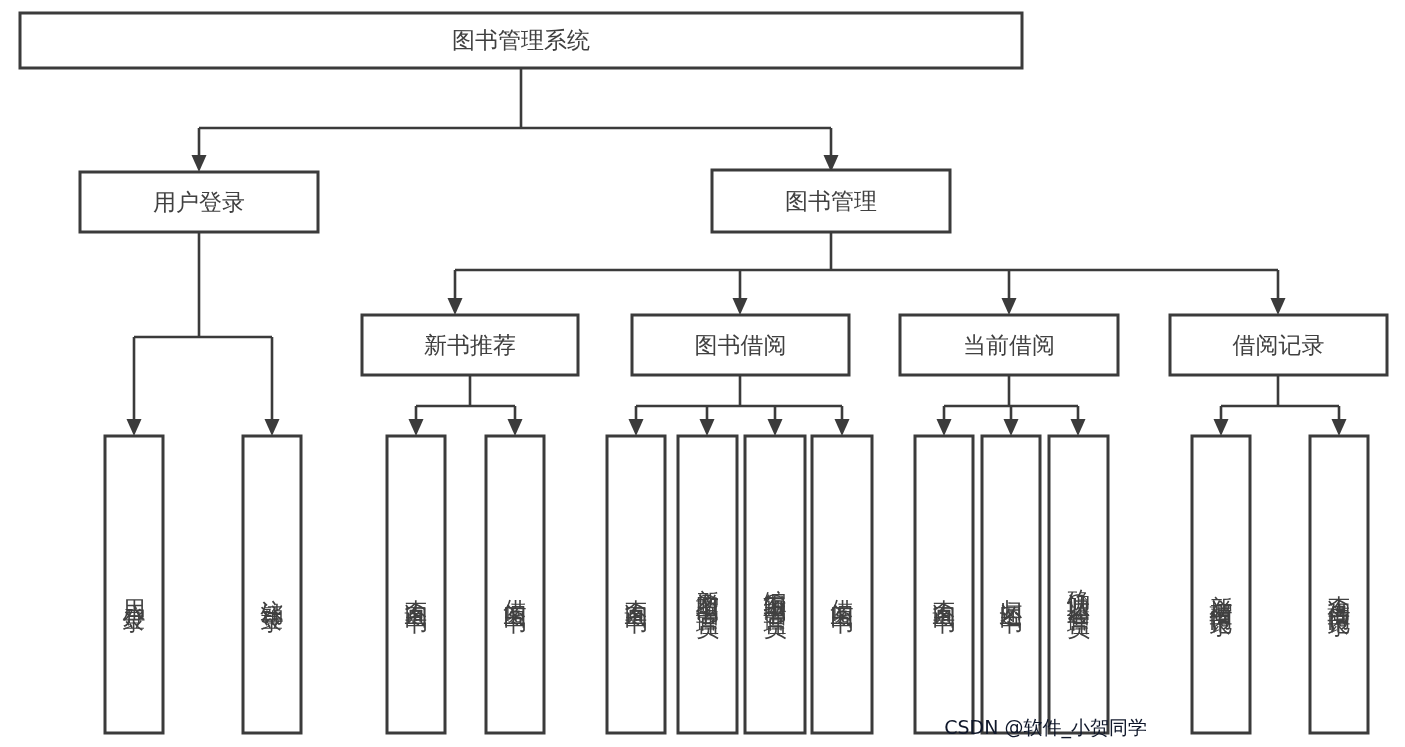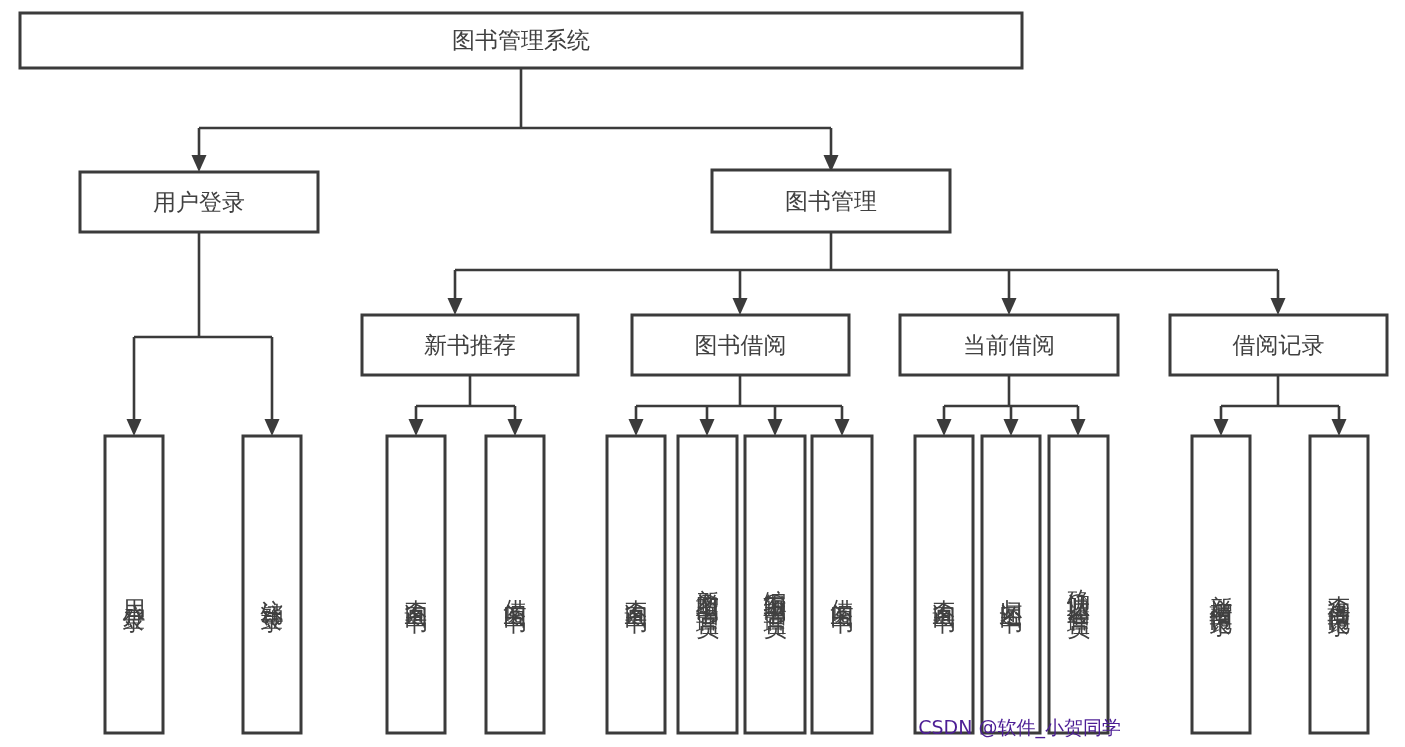--- a/index.html
+++ b/index.html
@@ -12,20 +12,21 @@
     width: 1405px;
     height: 747px;
     font-family: "DejaVu Sans", "Liberation Sans", sans-serif;
     overflow: hidden;
     position: relative;
   }
   #diagram-root {
     position: relative;
     width: 1121px;
     height: 747px;
+    padding-left: 38px;
   }
   svg.diagram-canvas {
     position: absolute;
     top: 0;
     left: 0;
     width: 1405px;
     height: 747px;
     display: block;
   }
   .node-rect {
@@ -59,25 +60,25 @@
     font-size: 23px;
     line-height: 1;
     color: #404040;
     letter-spacing: 4px;
     white-space: nowrap;
     text-align: center;
     pointer-events: none;
   }
   .watermark {
     position: absolute;
-    right: 0;
+    right: 12px;
     bottom: 6px;
     font-family: "DejaVu Sans", "Liberation Sans", sans-serif;
     font-size: 19px;
-    color: #4c1d95;
+    color: #0f172a;
     white-space: nowrap;
     user-select: none;
   }
 </style>
 </head>
 <body>
 
 <div id="diagram-root">
   <svg class="diagram-canvas" id="diagram-svg" viewBox="0 0 1405 747" xmlns="http://www.w3.org/2000/svg">
       <g>

